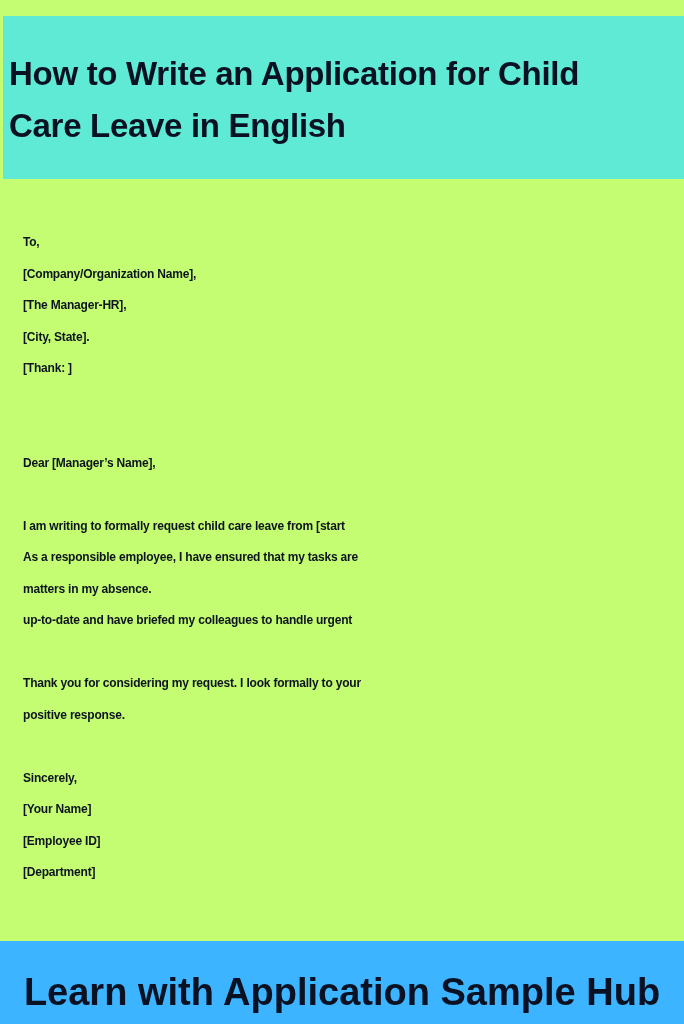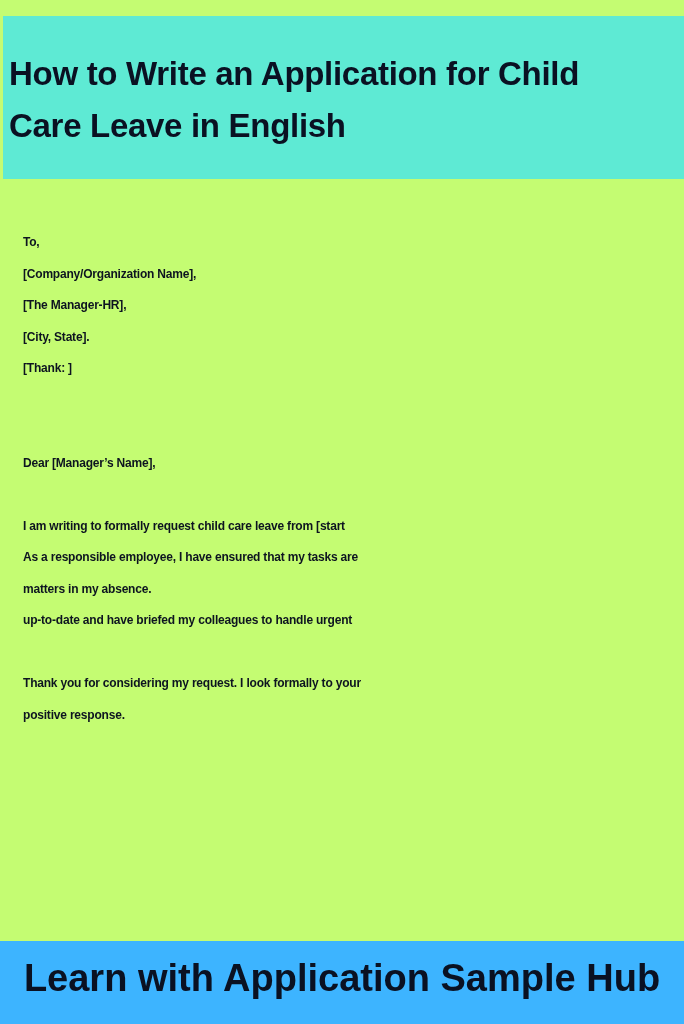--- a/index.html
+++ b/index.html
@@ -27,21 +27,21 @@
       font-size: 12px; font-weight: bold; line-height: 31.5px;
       letter-spacing: -0.2px;
       margin-top: 39px;
     }
     .body-text .line { display: block; white-space: nowrap; }
     .body-text .gap { display: block; height: 31.5px; }
     .footer {
       position: absolute; left: 0; top: 941px; width: 684px; height: 83px;
       background: #3db4ff;
       box-sizing: border-box;
-      padding-top: 16px;
+      padding-top: 30px;
       text-align: center;
     }
     .footer span {
       font-size: 38px; font-weight: bold; color: #0a1122;
       letter-spacing: 0px;
     }
   </style>
 </head>
 <body>
 
@@ -69,17 +69,23 @@
     <span class="line">As a responsible employee, I have ensured that my tasks are</span>
     <span class="line">matters in my absence.</span>
     <span class="line">up-to-date and have briefed my colleagues to handle urgent</span>
   </div>
   <span class="gap"></span>
   <div>
     <span class="line">Thank you for considering my request. I look formally to your</span>
     <span class="line">positive response.</span>
   </div>
   <span class="gap"></span>
+  <div>
+    <span class="line">Sincerely,</span>
+    <span class="line">[Your Name]</span>
+    <span class="line">[Employee ID]</span>
+    <span class="line">[Department]</span>
+  </div>
 </div>
 
 <div class="footer">
   <span>Learn with Application Sample Hub</span>
 </div>
 
 </body></html>

